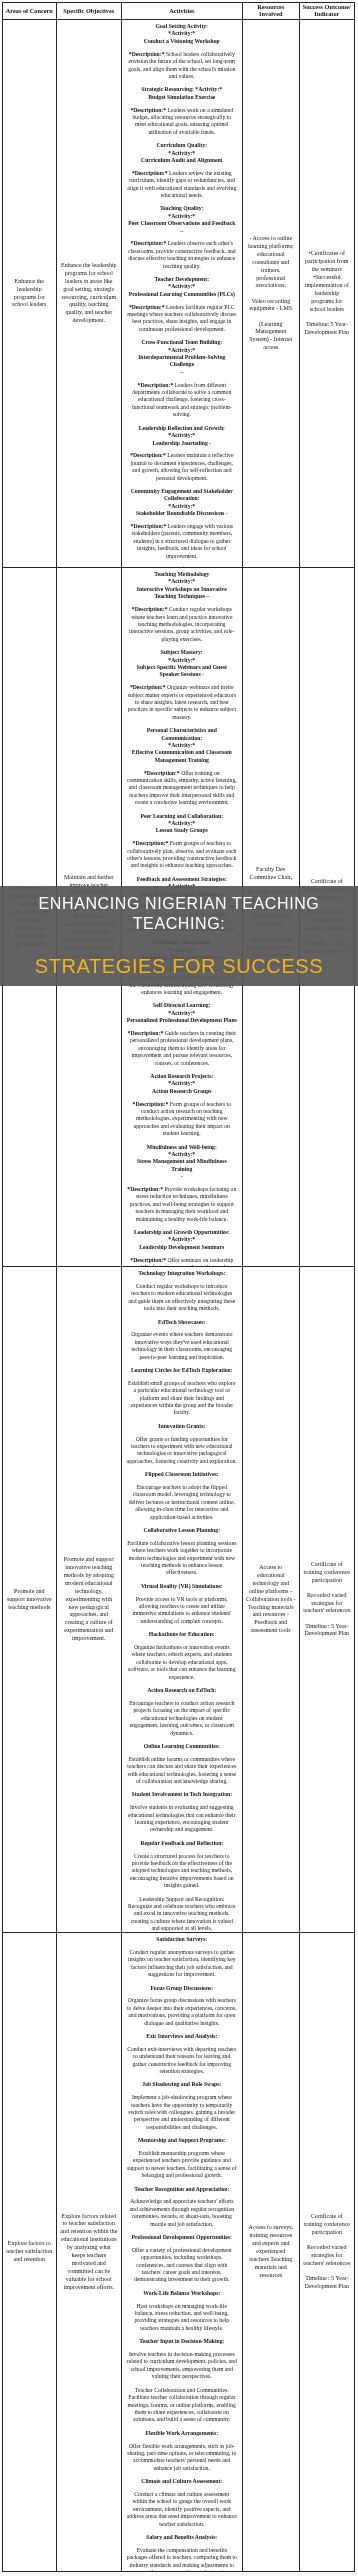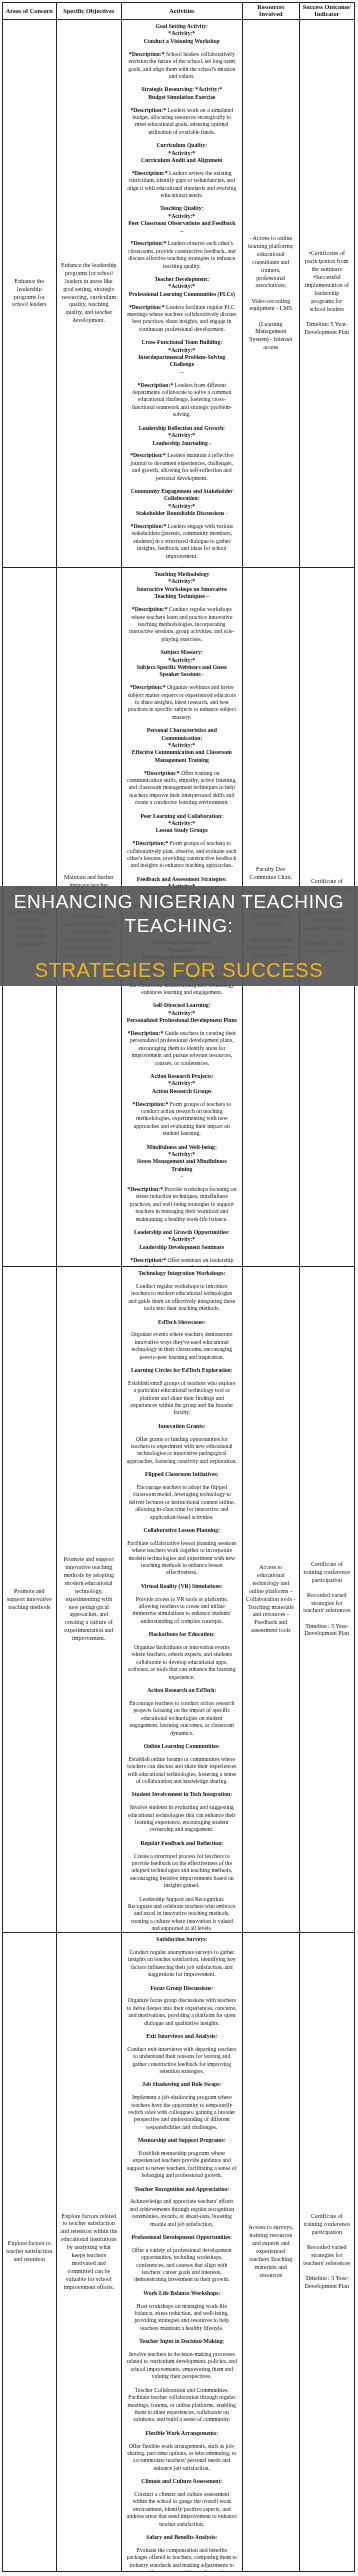--- a/index.html
+++ b/index.html
@@ -22,21 +22,21 @@
   .acts{font-size:5.7px;line-height:1.3;padding:3px 4.8px 2.4px 4.8px;}
   .blk{margin-bottom:6px;}
   .blk .h{font-weight:bold;}
   .blk .d{margin-top:5.4px;}
   .blk.plain{font-weight:normal;}
   .res p,.suc p{margin:0;}
   #banner{position:absolute;left:0;top:886px;width:358px;height:100px;
           background:rgba(86,86,86,0.93);z-index:5;display:flex;flex-direction:column;
           align-items:center;justify-content:center;
           font-family:"Liberation Sans", sans-serif;text-align:center;}
-  #banner .t1{font-size:19px;letter-spacing:0.6px;line-height:1.22;font-weight:400;text-align:right;}
+  #banner .t1{font-size:16px;letter-spacing:0.6px;line-height:1.22;font-weight:400;text-align:right;}
   #banner .t2{font-size:20px;letter-spacing:0.6px;margin-top:22px;font-weight:400;}
 </style>
 </head>
 <body>
 
 <div id="page">
   <div id="doc-table">
       <div class="trow hdr">
         <div class="tcell ">Areas of Concern</div>
         <div class="tcell ">Specific Objectives</div>

